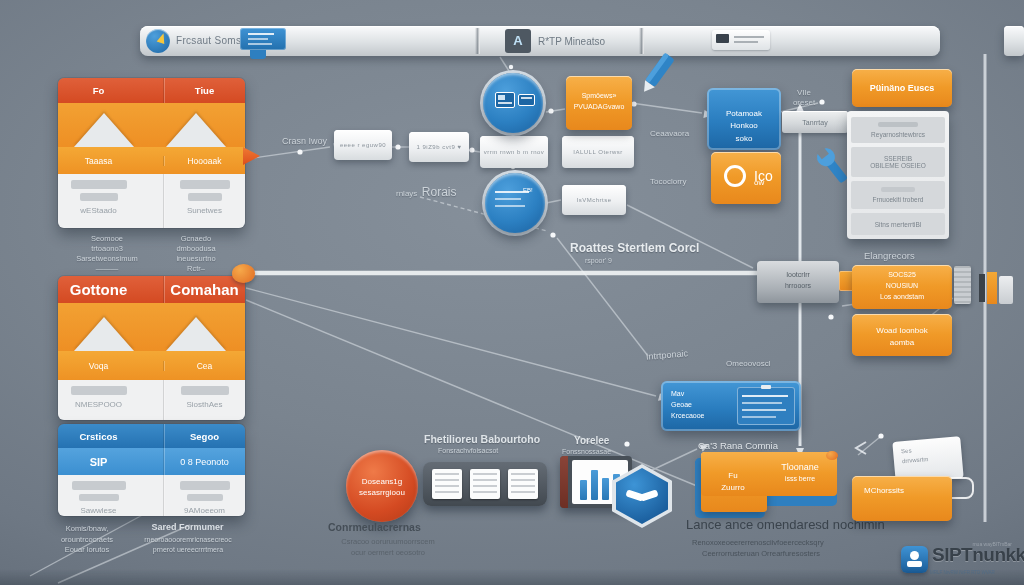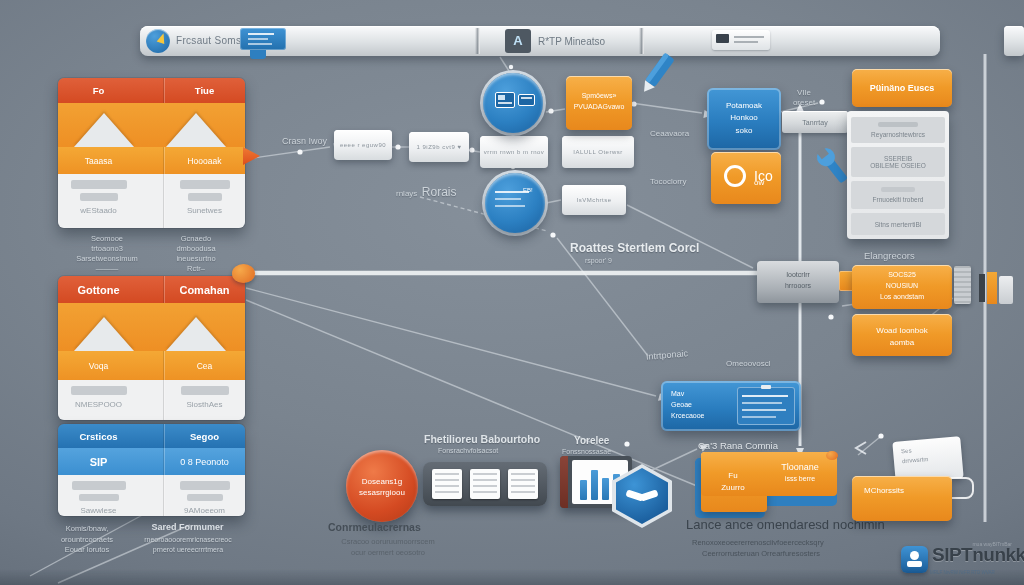--- a/index.html
+++ b/index.html
@@ -17,21 +17,21 @@
     border-radius:8px;box-shadow:0 4px 9px rgba(25,35,45,.35), inset 0 1px 0 #fff;}
   .slit{position:absolute;top:2px;bottom:2px;width:5px;
     background:linear-gradient(90deg,rgba(90,100,110,0),rgba(80,90,100,.5),rgba(255,255,255,.8));}
   
   .tbl{border-radius:6px;overflow:hidden;box-shadow:0 7px 14px rgba(25,35,45,.4), 0 0 0 1px rgba(70,80,90,.25);}
   .row2{display:flex;}
   .row2>div{flex:1;display:flex;align-items:center;justify-content:center;}
   .row2>div+div{border-left:1px solid rgba(0,0,0,.12);box-shadow:inset 1px 0 0 rgba(255,255,255,.25);margin-left:24px;}
   .hdr-red{background:linear-gradient(180deg,#e0603a 0%,#d44a22 100%);color:#fff;font-weight:bold;}
   .hdr-blue{background:linear-gradient(180deg,#3b8bc9 0%,#2572b2 100%);color:#fff;font-weight:bold;}
-  .row-or{background:linear-gradient(180deg,#f4a835 0%,#ee9224 100%);color:#fff;}
+  .row-or{background:linear-gradient(180deg,#f4a835 0%,#ee9224 100%);color:#fff;align-items:center;}
   .row-bl{background:linear-gradient(180deg,#55a3de 0%,#3b8fd0 100%);color:#fff;}
   .band{background:linear-gradient(180deg,#f2a133 0%,#ee8f24 100%);position:relative;}
   .tri{position:absolute;bottom:0;width:0;height:0;border-left:30px solid transparent;border-right:30px solid transparent;
     border-bottom:34px solid #e7eaec;filter:drop-shadow(0 -2px 1px rgba(120,70,20,.3));}
   .tbody{background:#f0f1f2;}
   .tbody .cell{flex-direction:column;justify-content:flex-start;padding-top:6px;}
   .gbar{background:#c7cbcf;border-radius:2px;margin-bottom:4px;}
   .cell-lab{color:#99a1a8;font-size:8px;margin-top:1px;}
   
   .w-input{background:linear-gradient(180deg,#ffffff 0%,#eef0f2 55%,#d8dcdf 100%);border-radius:4px;
@@ -164,21 +164,21 @@
   <div class="abs ml ctr lbl" style="left:64px;top:234px;width:86px;font-size:7.5px;line-height:1.35">Seomooe
 trtoaono3
 Sarsetweonsimum
 ———</div>
   <div class="abs ml ctr lbl" style="left:150px;top:234px;width:92px;font-size:7.5px;line-height:1.35">Gcnaedo
 dmboodusa
 ineuesurtno
 Rctr–</div>
 
   <div class="abs tbl" style="left:58px;top:276px;width:187px;height:144px">
-    <div class="row2 hdr-red" style="height:27px;font-size:11px">
+    <div class="row2 hdr-red" style="height:27px;font-size:15px">
       <div>Gottone</div>
       <div>Comahan</div>
     </div>
     <div class="band" style="height:48px">
       <div class="tri" style="left:16px"></div>
       <div class="tri" style="left:108px"></div>
     </div>
     <div class="row2 row-or" style="height:29px;font-size:8.5px">
       <div>Voqa</div>
       <div>Cea</div>
@@ -272,21 +272,21 @@
     <g transform="rotate(36 25 28)">
       <rect x="19" y="6" width="12" height="34" rx="3" fill="#2f84c6"></rect>
       <rect x="19" y="6" width="5" height="34" rx="2" fill="#4d9fdc"></rect>
       <polygon points="19,40 31,40 25,50" fill="#e8edf1"></polygon>
     </g>
   </svg>
 
   <div class="abs" style="left:570px;top:241px;font-size:12px;font-weight:bold;color:#e8ecef;text-shadow:0 1px 1px rgba(40,50,60,.4)">Roattes Stertlem Corcl</div>
   <div class="abs lbl" style="left:585px;top:257px;font-size:7px">rspoor' 9</div>
 
-  <div class="abs b-box ml ctr" style="left:707px;top:88px;width:74px;height:62px;font-size:8px;padding-top:12px;line-height:1.55">Potamoak
+  <div class="abs b-box ml ctr" style="left:707px;top:88px;width:74px;height:62px;font-size:8px;padding-top:20px;line-height:1.55">Potamoak
 Honkoo
 soko</div>
   <div class="abs lbl" style="left:650px;top:129px;font-size:8px">Ceaavaora</div>
   <div class="abs ml ctr lbl" style="left:782px;top:88px;width:44px;font-size:8px;line-height:1.3">VIle
 oreset</div>
   <div class="abs g-btn" style="left:782px;top:111px;width:66px;height:22px;font-size:7px;color:#6e7880">
       <span>Tanrrtay</span>
     </div>
 
   <div class="abs o-box" style="left:711px;top:152px;width:70px;height:52px">

